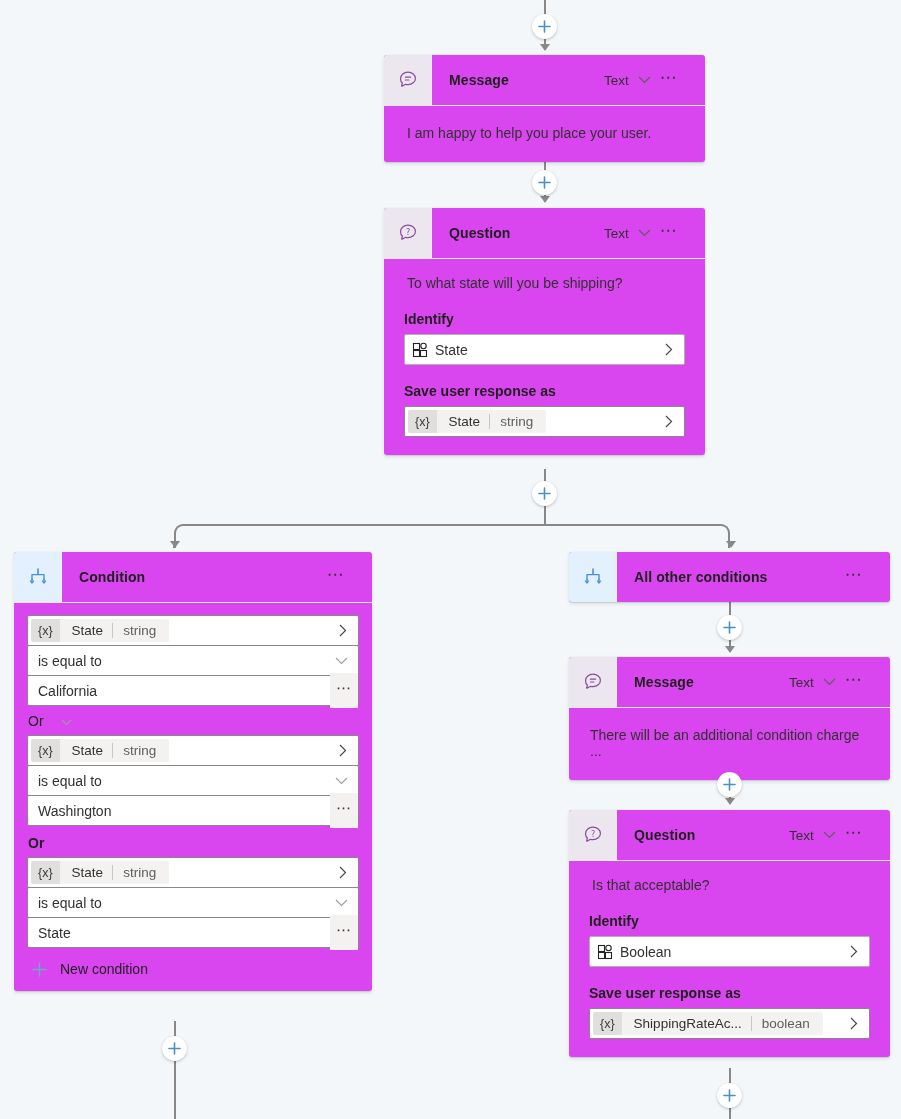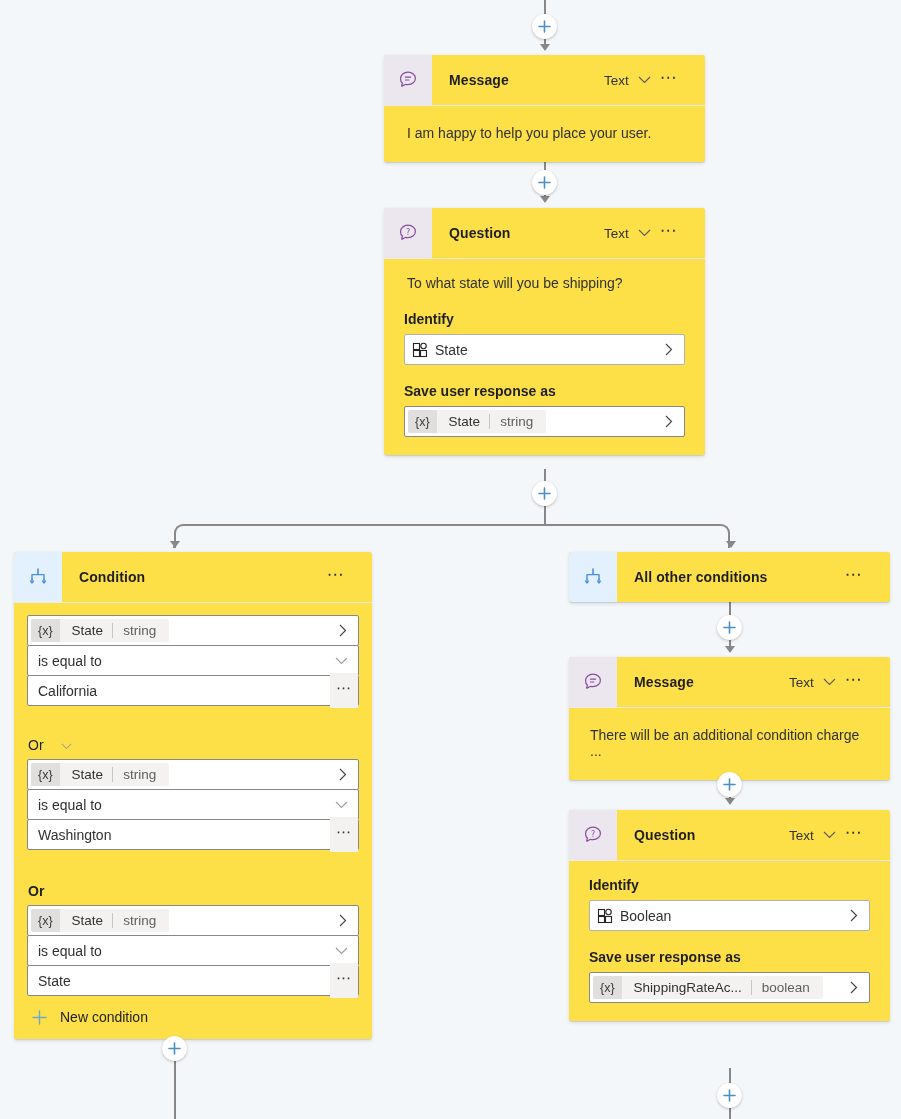--- a/index.html
+++ b/index.html
@@ -55,21 +55,21 @@
     border: 2px solid #8a8886;
     border-bottom: none;
     border-top-left-radius: 9px;
     border-top-right-radius: 9px;
     box-sizing: border-box;
   }
 
   
   .card {
     position: absolute;
-    background: #fde047;
+    background: #d946ef;
     border-radius: 3px;
     box-shadow: 0 1.6px 3.6px rgba(0,0,0,0.105), 0 0.3px 0.9px rgba(0,0,0,0.09);
     overflow: hidden;
     z-index: 3;
   }
   .card-header {
     display: flex;
     align-items: center;
     height: 50px;
     position: relative;
@@ -273,21 +273,20 @@
     padding-bottom: 6px;
     cursor: pointer;
   }
   .or-row {
     display: flex;
     align-items: center;
     gap: 17px;
     padding: 7px 0 6px 1px;
     font-size: 14px;
     color: #201f1e;
-    margin-top: 24px;
   }
   .newcond {
     display: flex;
     align-items: center;
     gap: 13px;
     padding: 13px 0 0 5px;
     cursor: pointer;
   }
   .newcond .nc-plus {
     display: flex; align-items: center; justify-content: center;
@@ -629,20 +628,21 @@
         <span class="chev">
           <svg width="13" height="8" viewBox="0 0 13 8">
               <path d="M1 1l5.5 5.5L12 1" stroke="#605e5c" stroke-width="1.1" fill="none"></path>
             </svg>
         </span>
         <span class="dots">⋯</span>
       </div>
     </div>
     <div class="card-divider"></div>
     <div class="card-body">
+      <div class="body-text" style="margin-bottom:20px;">Is that acceptable?</div>
 
       <div class="field-label">Identify</div>
       <div class="picker">
         <span class="pick-icon">
           <svg width="16" height="16" viewBox="0 0 16 16">
             <rect x="1.5" y="1.5" width="6" height="6" fill="none" stroke="#242424" stroke-width="1.1"></rect>
             <rect x="1.5" y="8.5" width="6" height="6" fill="none" stroke="#242424" stroke-width="1.1"></rect>
             <rect x="8.5" y="8.5" width="6" height="6" fill="none" stroke="#242424" stroke-width="1.1"></rect>
             <circle cx="11.5" cy="4" r="2.7" fill="none" stroke="#242424" stroke-width="1.1"></circle>
           </svg>

